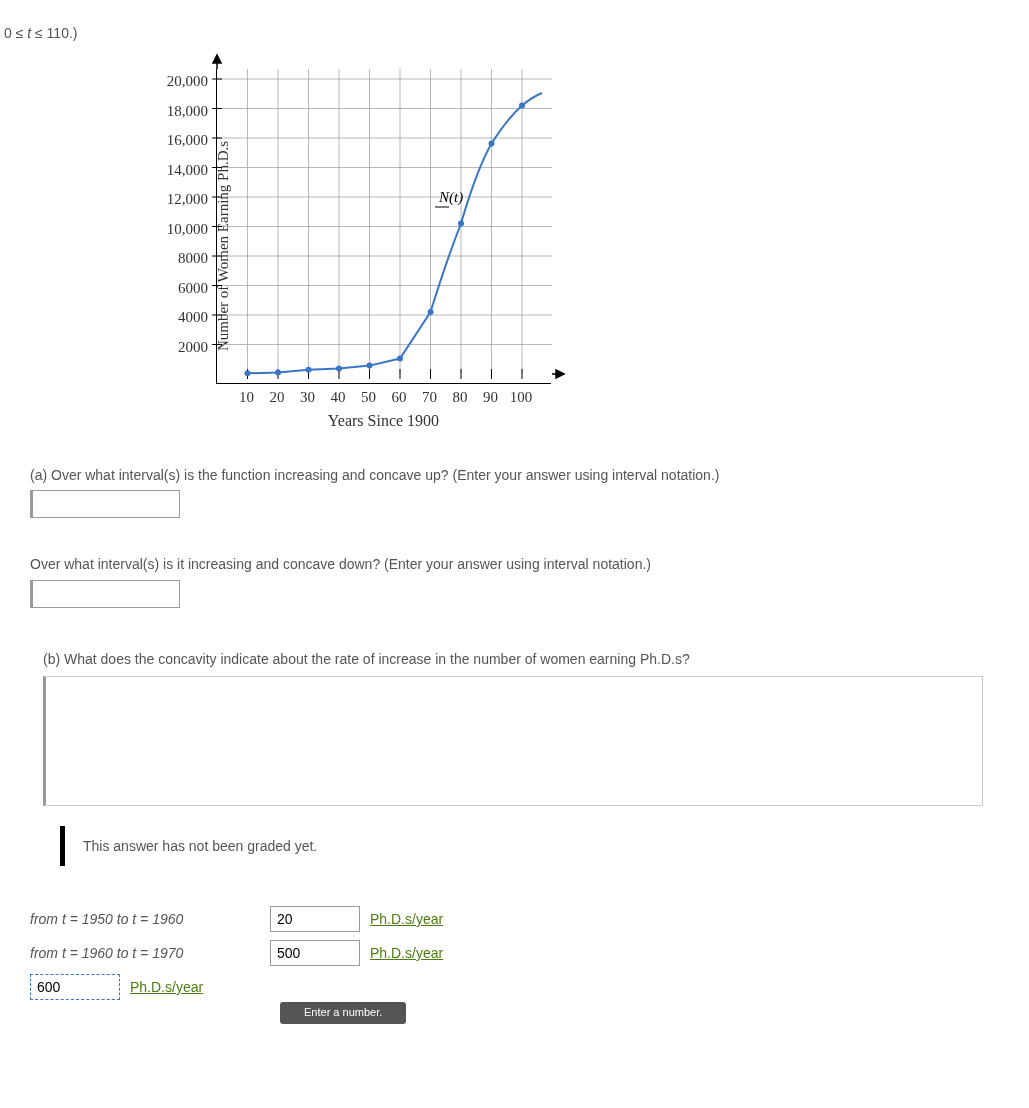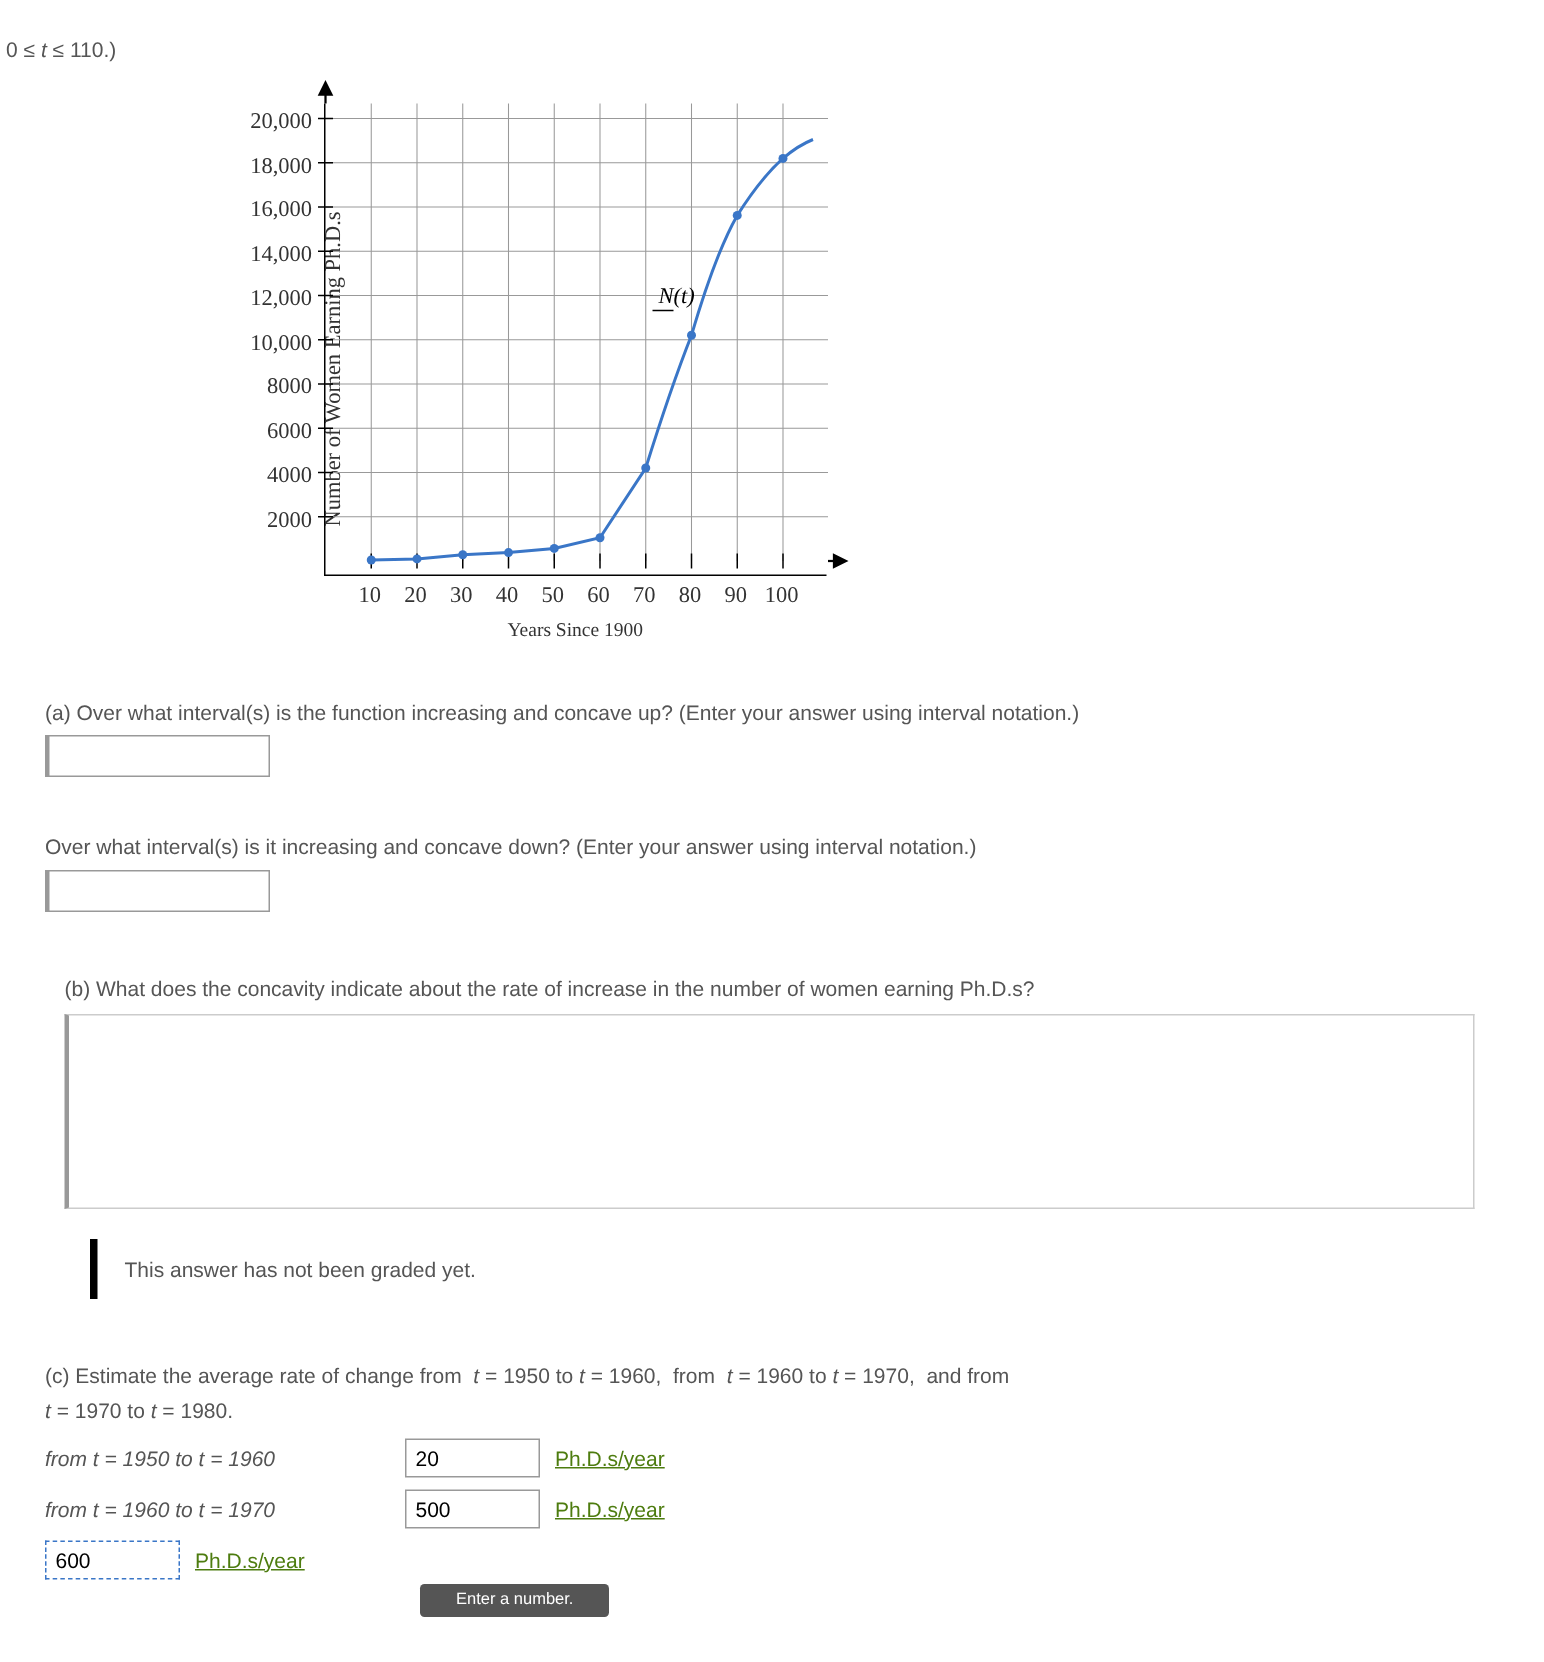--- a/index.html
+++ b/index.html
@@ -56,21 +56,21 @@
       font-size: 15px;
     }
     .xticks span { position: absolute; transform: translateX(-50%); font-family: Liberation Serif, serif; }
     .xlabel {
       position: absolute;
       left: 86px;
       top: 348px;
       width: 335px;
       text-align: center;
       font-family: 'Times New Roman', serif;
-      font-size: 13px;
+      font-size: 16px;
     }
     .chart-container { height: 380px; }
     .section { margin: 20px 30px 0 30px; color: #555; line-height: 1.6; }
     .input-short {
       width: 150px;
       height: 28px;
       border: 1px solid #999;
       border-left: 3px solid #999;
       padding: 4px;
       margin-top: 4px;
@@ -241,24 +241,20 @@
 <div class="section" style="margin-top:40px;margin-left:43px;">
   <div>(b) What does the concavity indicate about the rate of increase in the number of women earning Ph.D.s?</div>
   <textarea class="input-long" style=""></textarea>
 </div>
 
 <div class="grade-note">
   <span>This answer has not been graded yet.</span>
 </div>
 
 <div class="section" style="margin-top:40px;">
-  <div>
-    (c) Estimate the average rate of change from &nbsp;<span class="italic-t">t</span> = 1950 to <span class="italic-t">t</span> = 1960, &nbsp;from &nbsp;<span class="italic-t">t</span> = 1960 to <span class="italic-t">t</span> = 1970, &nbsp;and from<br>
-    <span class="italic-t">t</span> = 1970 to <span class="italic-t">t</span> = 1980.
-  </div>
   <div class="rc-row">
     <span class="rc-label">from <span class="italic-t">t</span> = 1950 to <span class="italic-t">t</span> = 1960</span>
     <input class="input-num" type="text" value="20" style="">
     <span class="unit">Ph.D.s/year</span>
   </div>
   <div class="rc-row">
     <span class="rc-label">from <span class="italic-t">t</span> = 1960 to <span class="italic-t">t</span> = 1970</span>
     <input class="input-num" type="text" value="500" style="">
     <span class="unit">Ph.D.s/year</span>
   </div>

